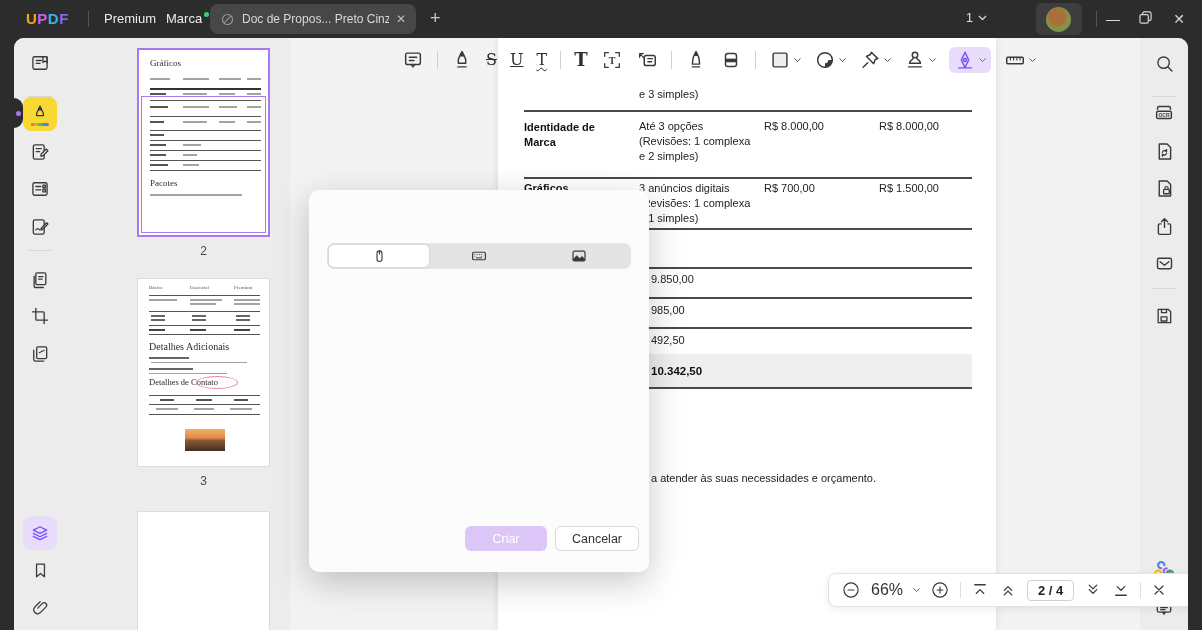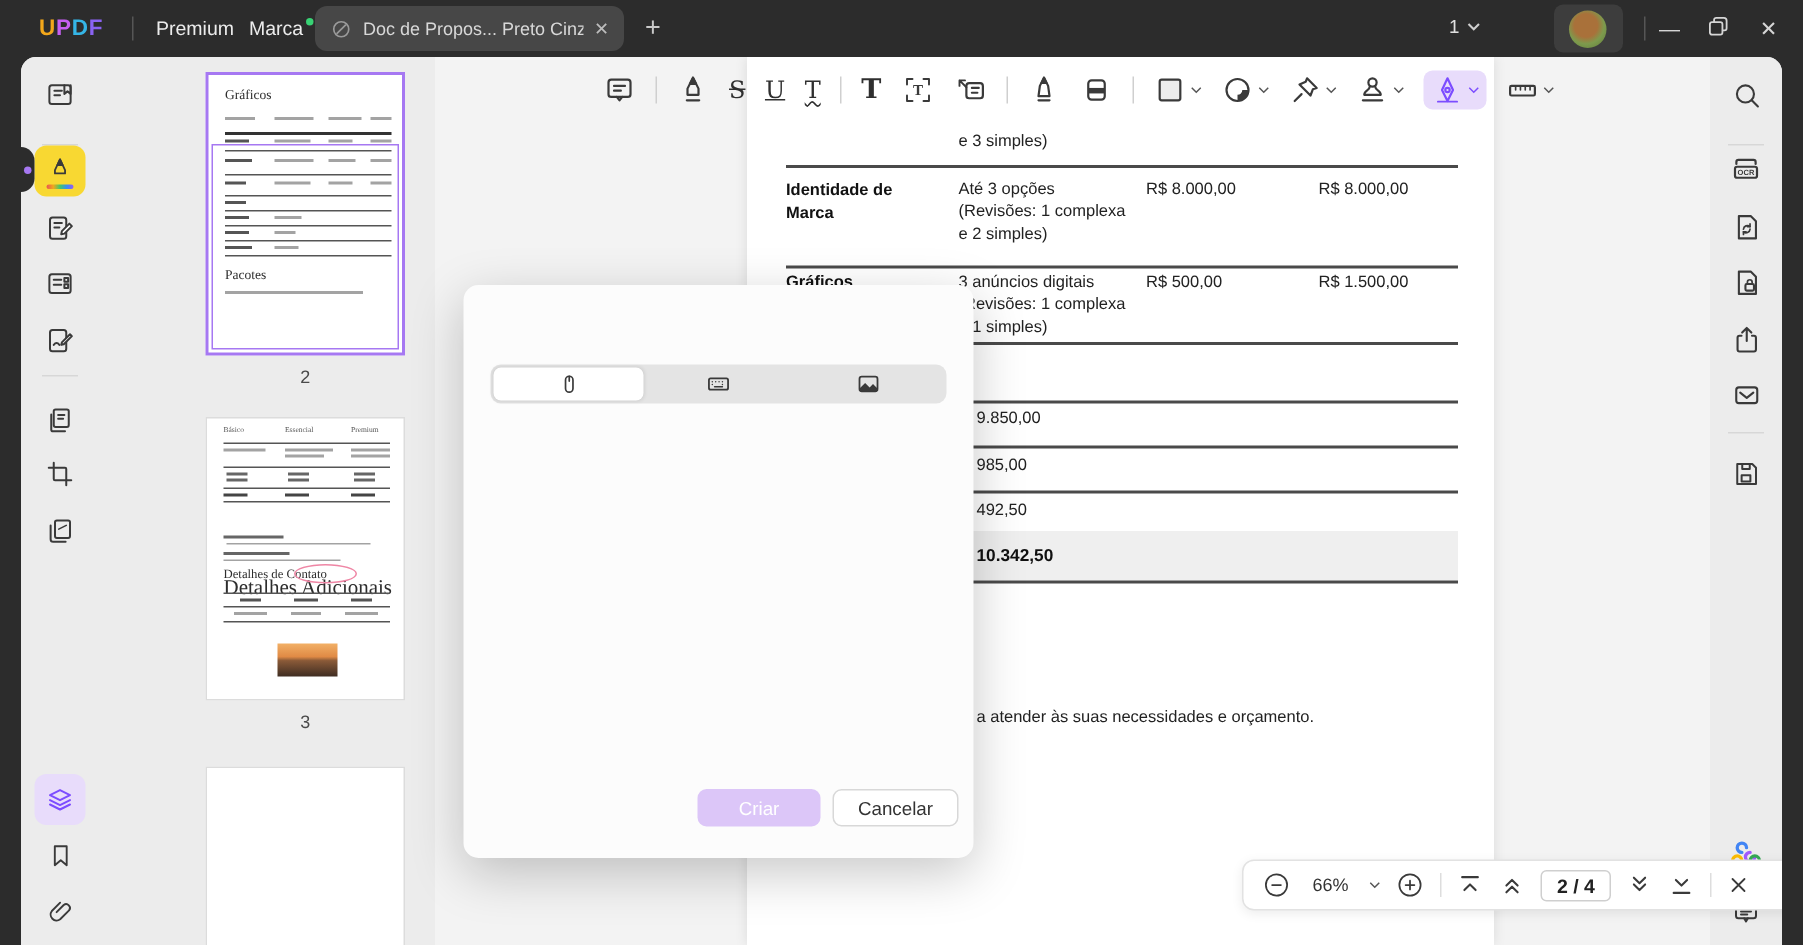--- a/index.html
+++ b/index.html
@@ -72,21 +72,21 @@
 
   
   #right-rail { position:absolute; left:1126px; top:0; width:48px; height:592px; background:#ececec; }
   .rrail-item { position:absolute; left:7px; width:34px; height:34px; display:flex; align-items:center; justify-content:center; }
   .rrail-divider { position:absolute; left:12px; width:24px; height:1px; background:#d7d7d7; }
 
   
   #bottom-bar { position:absolute; left:538px; top:535px; width:380px; height:34px; background:#fff; border:1px solid #e2e2e2;
                 border-radius:8px; box-shadow:0 2px 8px rgba(0,0,0,.08); display:flex; align-items:center; padding:0 12px; gap:10px; z-index:20; }
   #bottom-bar .sep { width:1px; height:16px; background:#ddd; }
-  #zoom-value { font-size:12px; color:#333; width:32px; text-align:center; }
+  #zoom-value { font-size:16px; color:#333; width:32px; text-align:center; }
   #page-box { border:1px solid #cfcfcf; border-radius:4px; background:#fff; padding:2px 10px; font-size:13px; font-weight:bold; color:#222; white-space:nowrap; }
 
   
   #dialog { position:absolute; left:295px; top:152px; width:340px; height:382px; background:#fcfcfc; border-radius:10px;
             box-shadow:0 10px 35px rgba(0,0,0,.22); z-index:50; }
   #dialog-title { position:absolute; left:0; top:13px; width:100%; text-align:center; font-size:15px; color:#2a2a2a; }
   #seg-control { position:absolute; left:18px; top:53px; width:304px; height:26px; background:#e4e4e4; border-radius:7px; display:flex; padding:2px; }
   .seg { flex:1; display:flex; align-items:center; justify-content:center; border-radius:5px; }
   .seg.active { background:#fff; box-shadow:0 0 3px rgba(0,0,0,.12); }
   #sig-pad { position:absolute; left:18px; top:91px; width:304px; height:212px; background:#fff; border:1px solid #e3e3e3; border-radius:8px; }
@@ -279,21 +279,21 @@
       <div class="t-bar" style="left:54px; top:36px; width:14px; height:1.5px; background:#666"></div>
       <div class="t-bar" style="left:98px; top:36px; width:14px; height:1.5px; background:#666"></div>
       <div class="t-bar" style="left:13px; top:40px; width:14px; height:1.5px; background:#666"></div>
       <div class="t-bar" style="left:54px; top:40px; width:14px; height:1.5px; background:#666"></div>
       <div class="t-bar" style="left:98px; top:40px; width:14px; height:1.5px; background:#666"></div>
       <div class="t-line" style="left:11px; top:46px; width:111px"></div>
       <div class="t-bar" style="left:11px; top:49.5px; width:16px; background:#444"></div>
       <div class="t-bar" style="left:52px; top:49.5px; width:16px; background:#444"></div>
       <div class="t-bar" style="left:96px; top:49.5px; width:16px; background:#444"></div>
       <div class="t-line" style="left:11px; top:55px; width:111px"></div>
-      <div class="t-text" style="left:11px; top:62px; font-size:14px;margin-top:44px;">Detalhes Adicionais</div>
+      <div class="t-text" style="left:11px; top:62px; font-size:10px;">Detalhes Adicionais</div>
       <div class="t-bar" style="left:11px; top:78px; width:40px; height:1.8px; background:#666"></div>
       <div class="t-bar" style="left:13px; top:83px; width:96px; height:1.3px"></div>
       <div class="t-bar" style="left:11px; top:89px; width:44px; height:1.8px; background:#666"></div>
       <div class="t-bar" style="left:11px; top:94px; width:78px; height:1.3px"></div>
       <div class="t-text" style="left:11px; top:98px; font-size:8.5px;">Detalhes de Contato</div>
       <div id="contact-ellipse" style="left:58px; top:97px; width:42px; height:13px;"></div>
       <div class="t-line" style="left:11px; top:116px; width:111px"></div>
       <div class="t-bar" style="left:22px; top:119.5px; width:14px; background:#555"></div>
       <div class="t-bar" style="left:58px; top:119.5px; width:16px; background:#555"></div>
       <div class="t-bar" style="left:96px; top:119.5px; width:14px; background:#555"></div>
@@ -319,21 +319,21 @@
       <div class="doc-text" style="left:141px; top:97px">(Revisões: 1 complexa</div>
       <div class="doc-text" style="left:141px; top:112px">e 2 simples)</div>
       <div class="doc-text" style="left:266px; top:82px">R$ 8.000,00</div>
       <div class="doc-text" style="left:381px; top:82px">R$ 8.000,00</div>
       <div class="doc-line" style="top:139px"></div>
 
       <div class="doc-text doc-bold" style="left:26px; top:144px; width:100px">Gráficos</div>
       <div class="doc-text" style="left:141px; top:144px">3 anúncios digitais</div>
       <div class="doc-text" style="left:141px; top:159px">(Revisões: 1 complexa</div>
       <div class="doc-text" style="left:141px; top:174px">e 1 simples)</div>
-      <div class="doc-text" style="left:266px; top:144px">R$ 500,00</div>
+      <div class="doc-text" style="left:266px; top:144px">R$ 700,00</div>
       <div class="doc-text" style="left:381px; top:144px">R$ 1.500,00</div>
       <div class="doc-line" style="top:190px"></div>
 
       <div class="doc-line" style="top:229px"></div>
       <div class="doc-text" style="left:153px; top:235px">9.850,00</div>
       <div class="doc-line" style="top:259px"></div>
       <div class="doc-text" style="left:153px; top:266px">985,00</div>
       <div class="doc-line" style="top:289px"></div>
       <div class="doc-text" style="left:153px; top:296px">492,50</div>
       <div class="doc-line" style="top:319px"></div>

